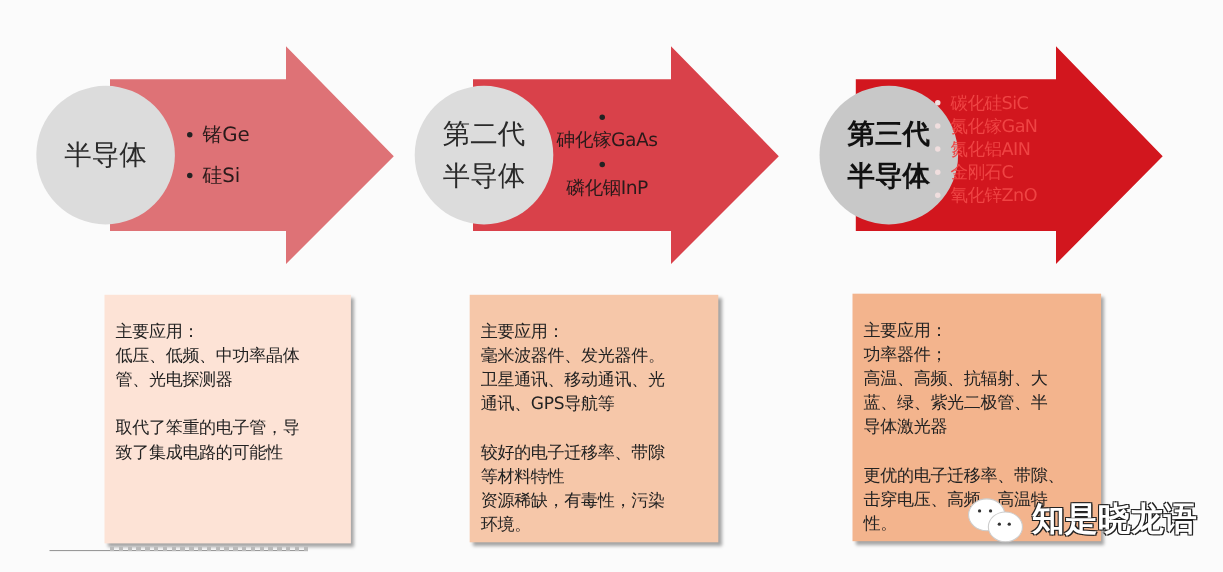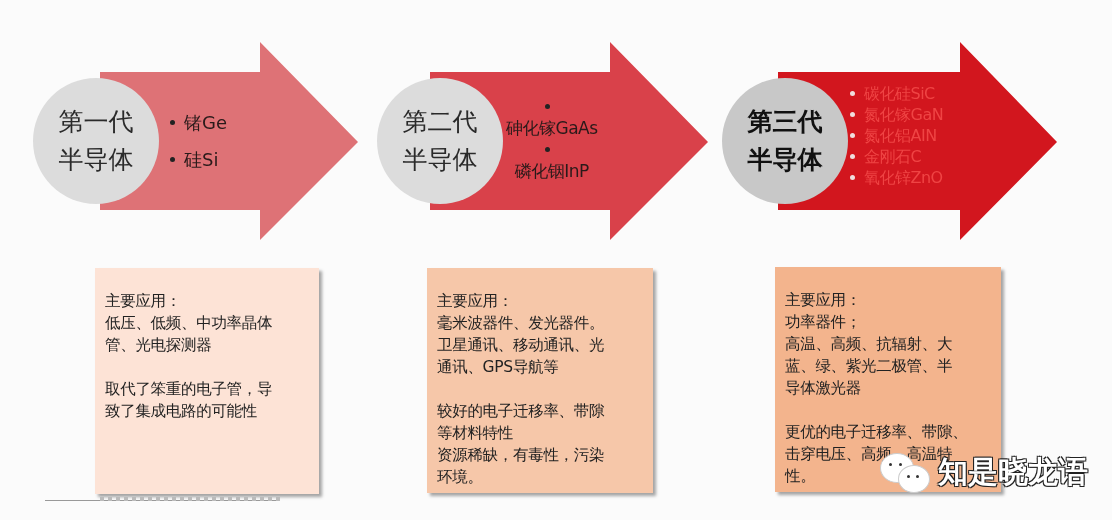--- a/index.html
+++ b/index.html
@@ -62,21 +62,20 @@
 </head>
 <body>
 
 <svg class="arrow-svg" width="1112" height="520" viewBox="0 0 1112 520">
   <polygon fill="#de7276" points="100,72 260,72 260,42 358,142 260,240 260,210 100,210"></polygon>
   <polygon fill="#d9414a" points="430,72 610,72 610,42 708,142 610,240 610,210 430,210"></polygon>
   <polygon fill="#d2161e" points="778,72 960,72 960,42 1057,142 960,240 960,210 778,210"></polygon>
 </svg>
 
 <div class="circle" style="left:33px; top:78px;">
-  <span>第一代</span>
   <span>半导体</span>
 </div>
 <ul class="bullets b1" style="left:170px; top:104px;">
   <li>
       <span class="dot"></span>
       <span>锗Ge</span>
     </li>
   <li>
       <span class="dot"></span>
       <span>硅Si</span>
@@ -91,21 +90,21 @@
   <li>
       <span class="dot"></span>
       <span>砷化镓GaAs</span>
     </li>
   <li>
       <span class="dot"></span>
       <span>磷化铟InP</span>
     </li>
 </ul>
 
-<div class="circle third" style="left:722px; top:78px;">
+<div class="circle third" style="left:745px; top:78px;">
   <span>第三代</span>
   <span>半导体</span>
 </div>
 <ul class="bullets b3" style="left:850px; top:83px;">
   <li>
       <span class="dot"></span>
       <span>碳化硅SiC</span>
     </li>
   <li>
       <span class="dot"></span>

